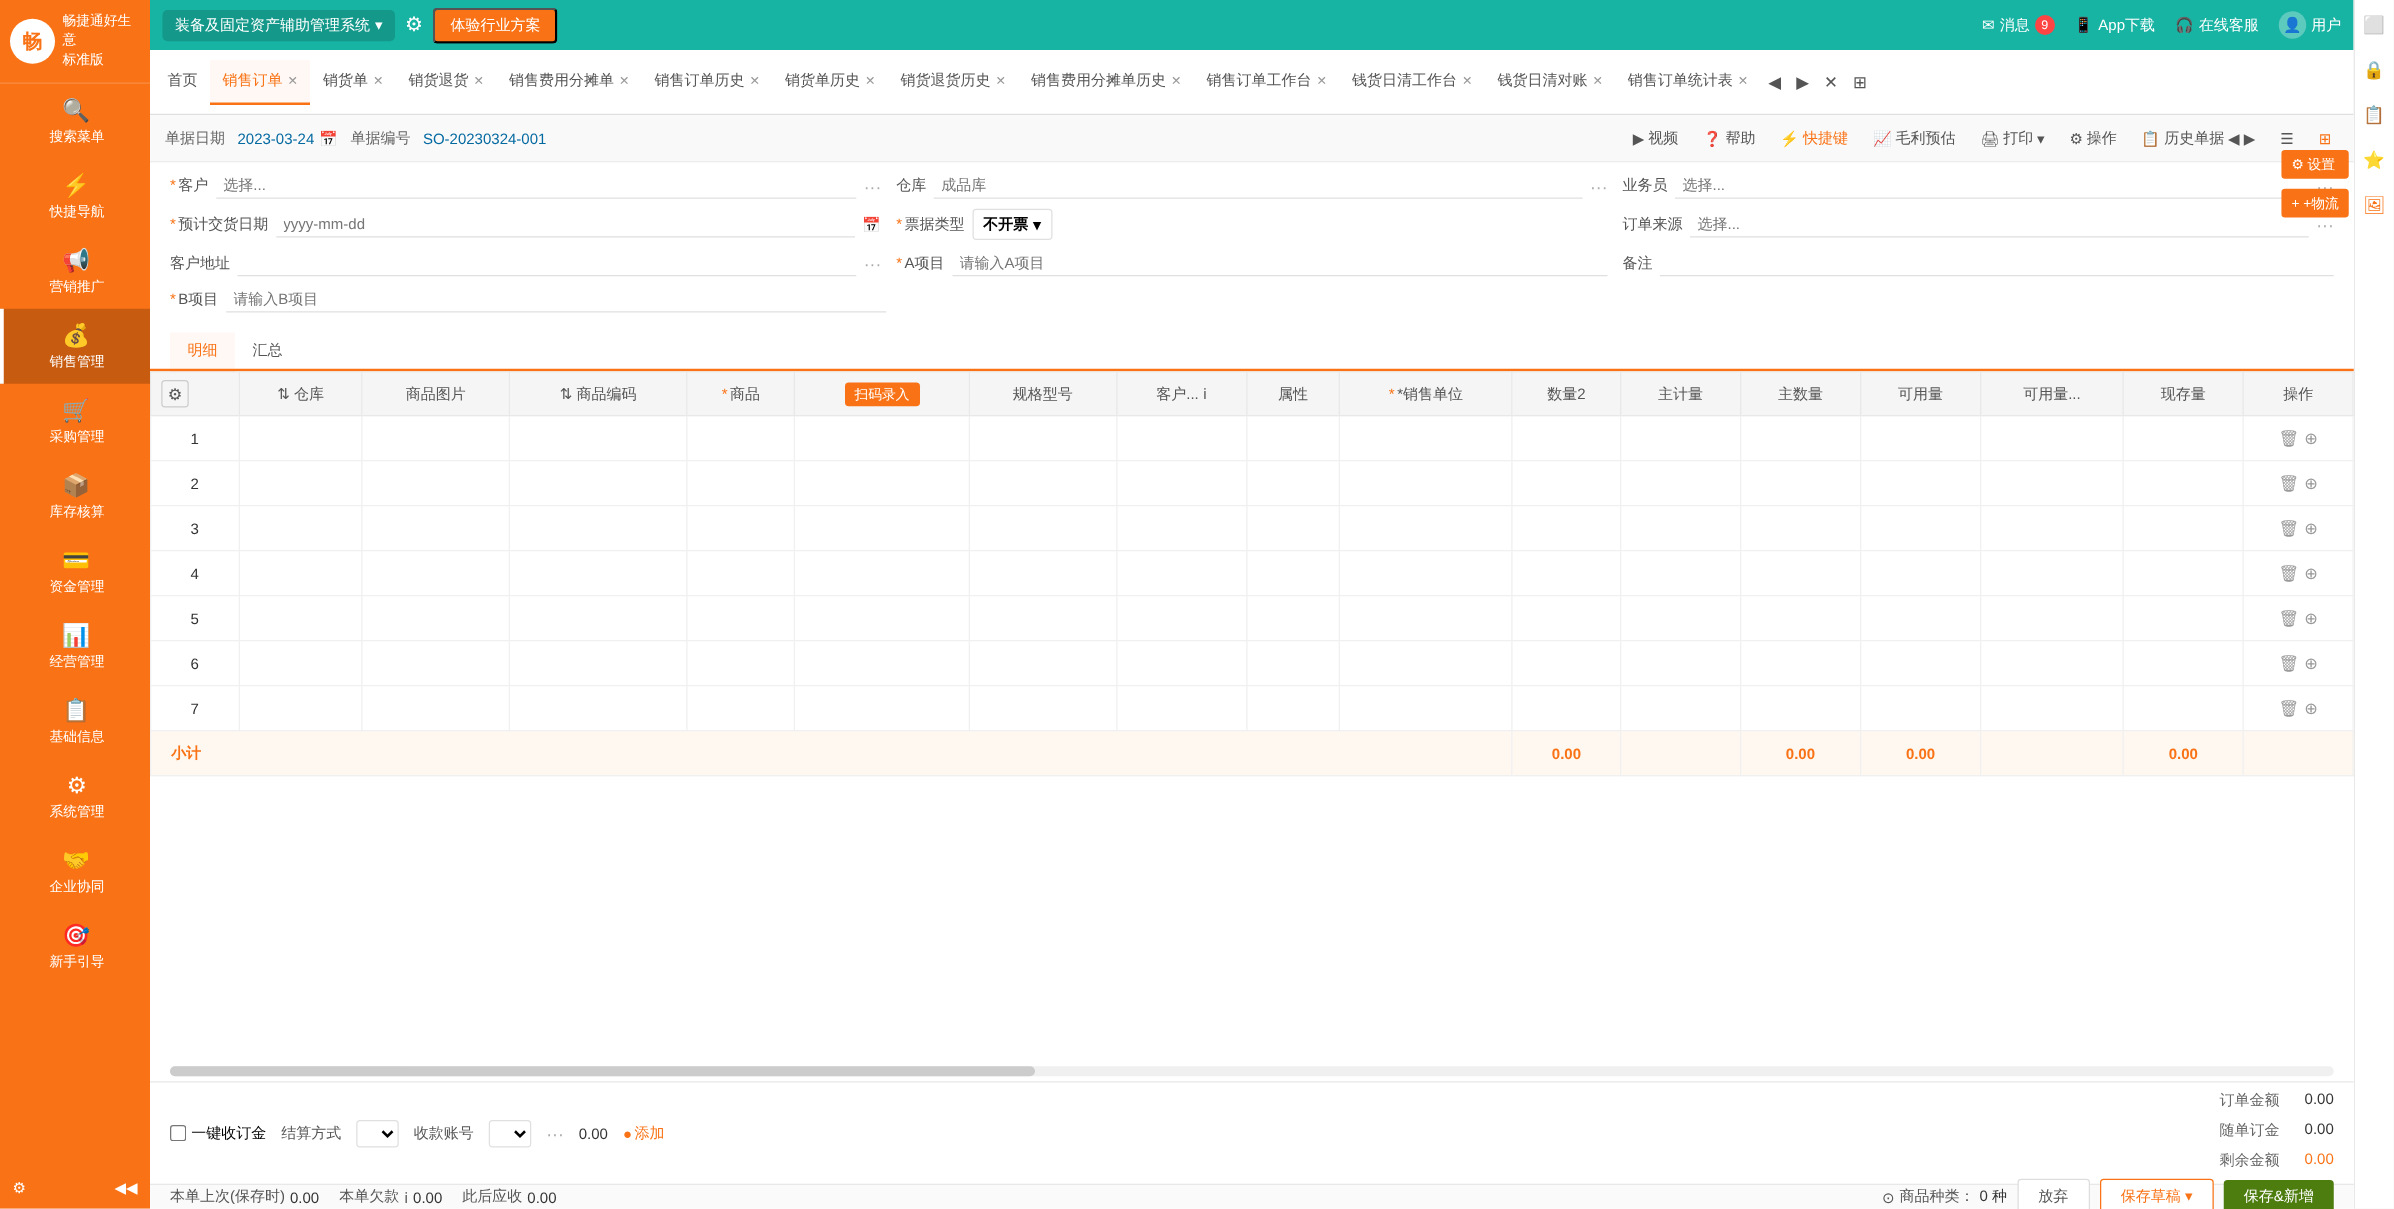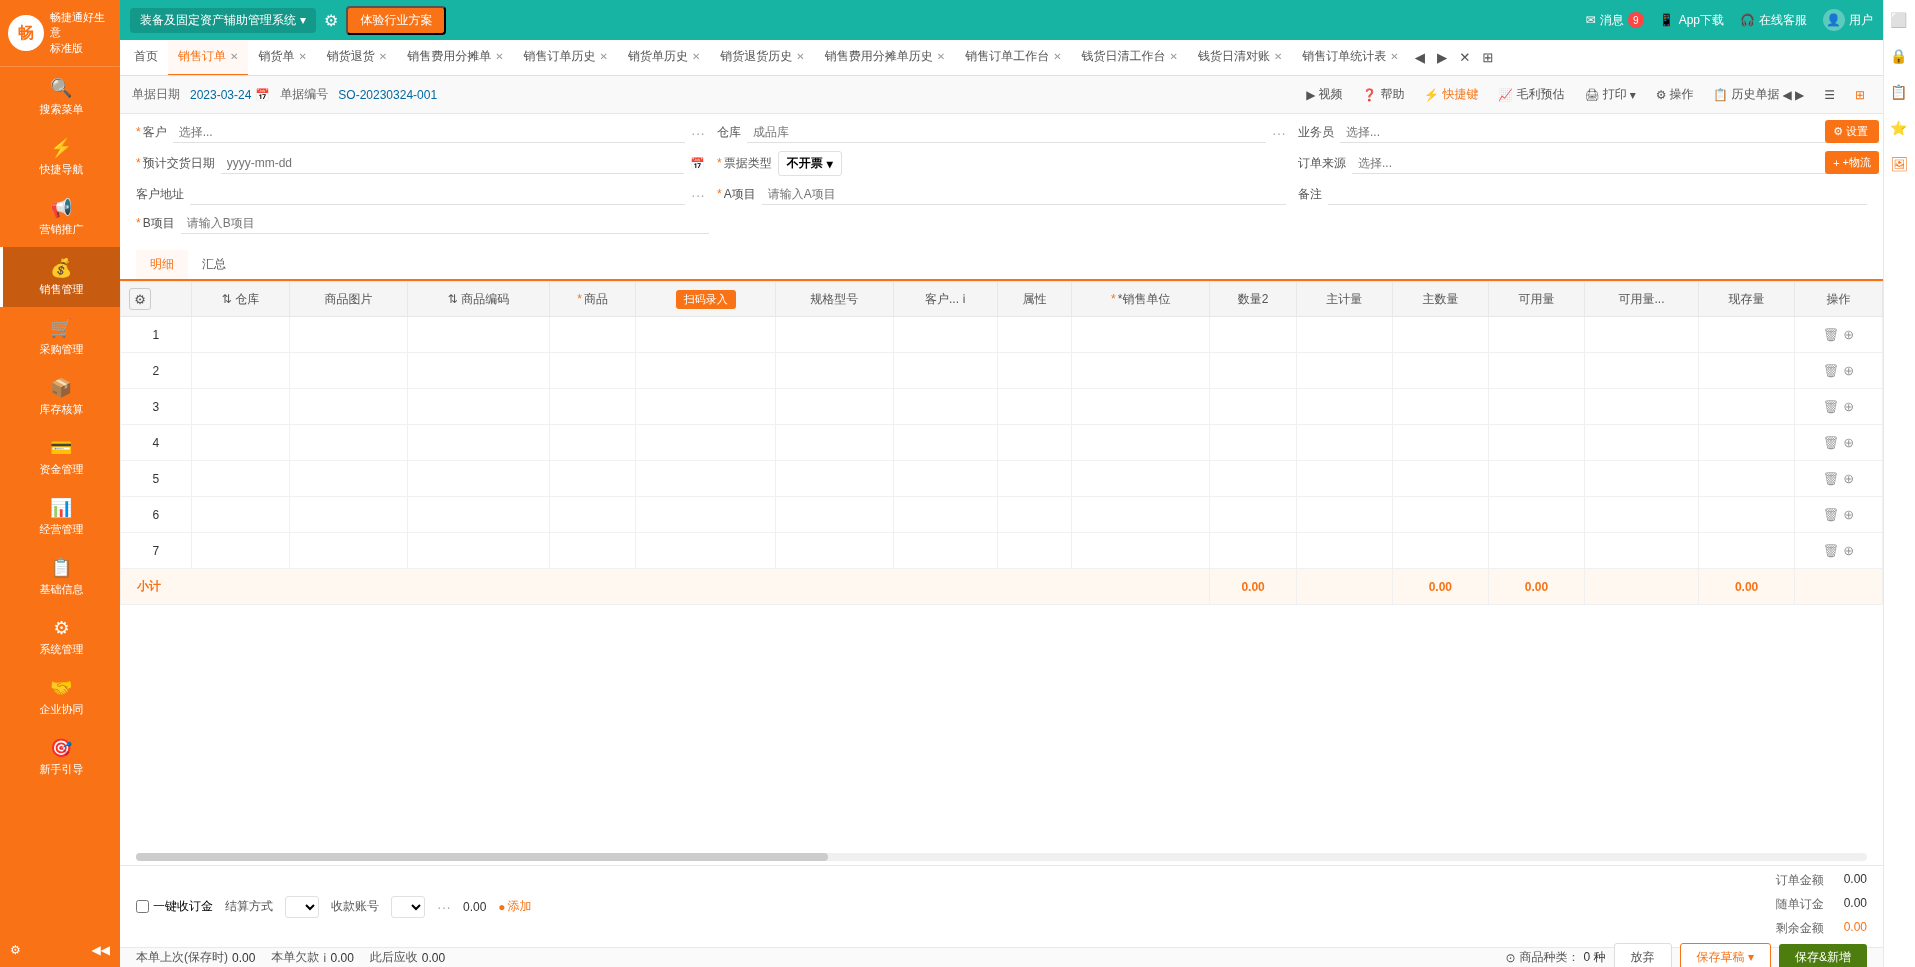--- a/index.html
+++ b/index.html
@@ -127,21 +127,21 @@
       align-items: center;
       justify-content: center;
     }
 
     
     .tabbar {
       background: #fff;
       border-bottom: 1px solid #e0e0e0;
       display: flex;
       align-items: center;
-      height: 36px;
+      height: 52px;
       overflow-x: auto;
       flex-shrink: 0;
       padding: 0 4px;
     }
     .tabbar::-webkit-scrollbar { height: 0; }
     .tab-item {
       display: flex;
       align-items: center;
       padding: 0 10px;
       height: 36px;

